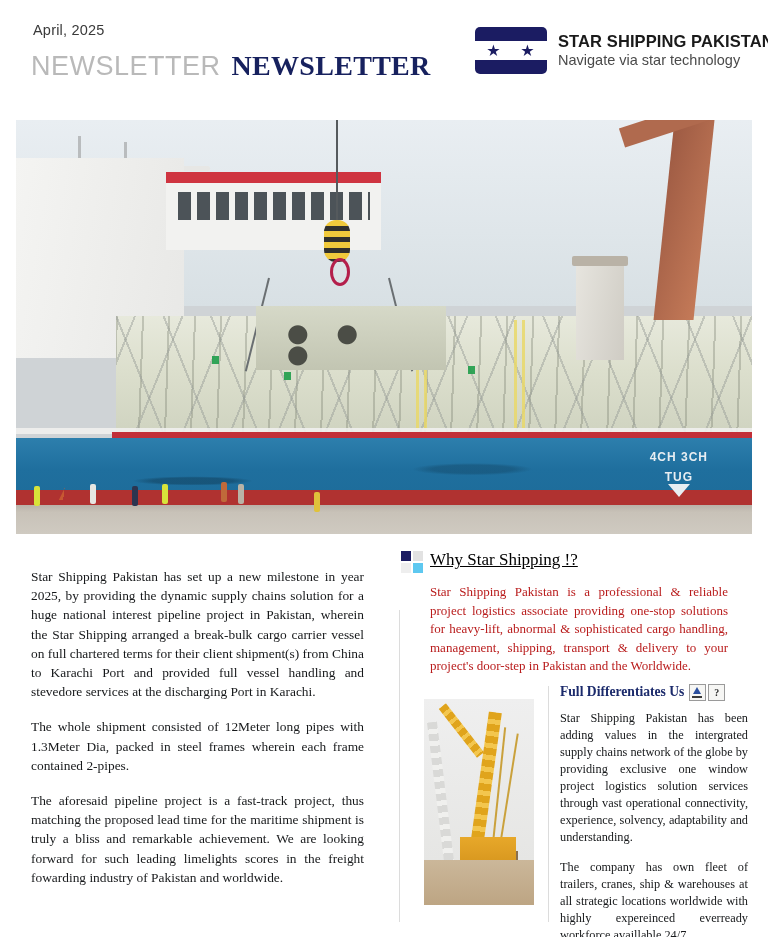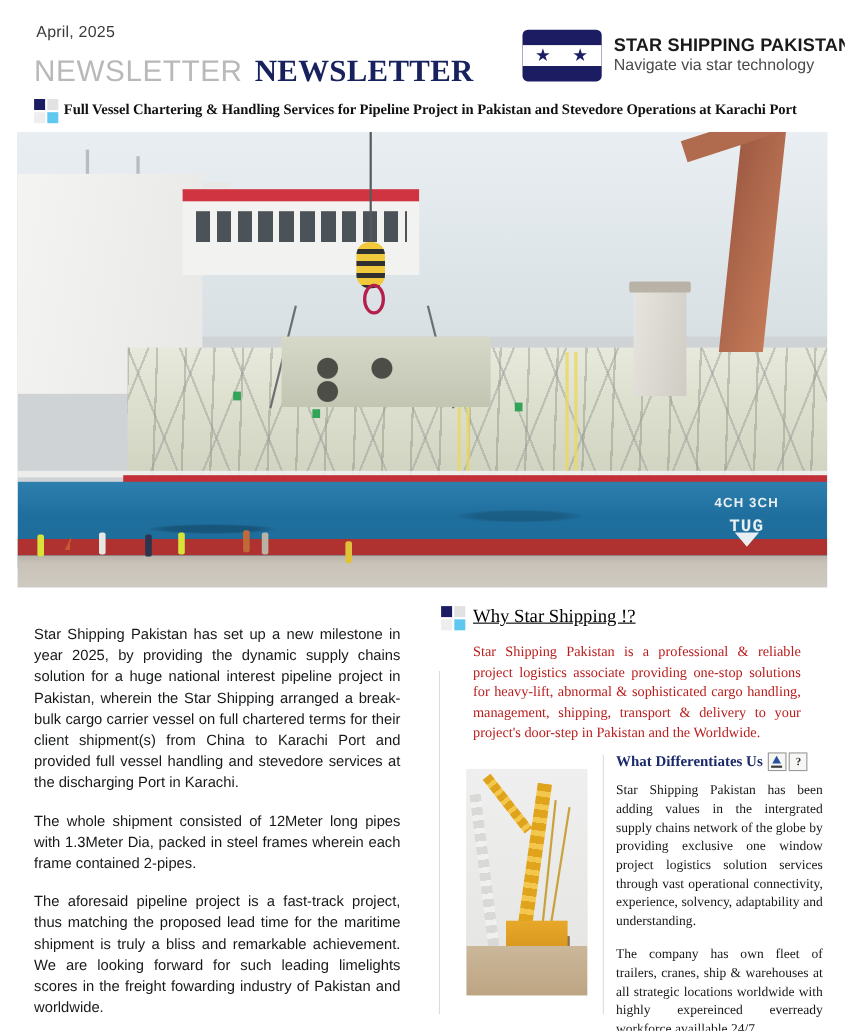--- a/index.html
+++ b/index.html
@@ -182,21 +182,21 @@
     position:absolute;left:0;top:370px;width:736px;height:15px;background:#b03230;
   }
   .hero .whitestripe{
     position:absolute;left:0;top:308px;width:736px;height:6px;background:#f0f0ee;opacity:.9;
   }
   .hero .marks{
     position:absolute;right:44px;top:330px;
     font-family:"Liberation Sans", sans-serif;
     font-size:12px;font-weight:bold;color:#e8eef2;letter-spacing:1px;
   }
-  .hero .marks .tug{display:block;text-align:center;margin-top:6px;font-size:16px;font-family:Liberation Mono, monospace;}
+  .hero .marks .tug{display:block;text-align:center;margin-top:6px;font-size:12px;}
   .hero .tug-tri{
     position:absolute;right:62px;top:364px;width:0;height:0;
     border-left:11px solid transparent;border-right:11px solid transparent;
     border-top:13px solid #e8eef2;
   }
   .hero .gangway{
     position:absolute;left:58px;top:318px;width:120px;height:62px;
     background:linear-gradient(70deg, rgba(200,90,50,.95) 0 4px, rgba(0,0,0,0) 4px 13px);
     transform:skewX(-26deg);
   }
@@ -209,21 +209,21 @@
   
   .col-left{
     position:absolute;left:31px;top:567px;width:333px;
   }
   .head-navy{
     font-family:"Liberation Serif", serif;
     font-size:16.4px;font-weight:bold;color:#1b2a6b;line-height:22px;
     margin:0 0 13px 0;
   }
   .body-p{
-    font-family:Liberation Sans, sans-serif;
+    font-family:Liberation Serif, serif;
     font-size:13.4px;line-height:19.2px;color:#16181a;
     text-align:justify;margin:0 0 16px 0;
   }
   .divider-v{
     position:absolute;background:#dcdcdc;
   }
   .col-right{
     position:absolute;left:424px;top:549px;width:320px;
   }
   .right-head-row{position:relative;height:26px;margin-bottom:8px;}
@@ -322,29 +322,20 @@
         <div class="star s1">★</div>
         <div class="star s2">★</div>
       </div>
       <div class="logo-text">
         <div class="lt1">STAR SHIPPING PAKISTAN</div>
         <div class="lt2">Navigate via star technology</div>
       </div>
     </div>
   </div>
 
-  <div class="subhead-row">
-    <span class="squares">
-      <i class="tl"></i>
-        <i class="tr"></i>
-        <i class="bl"></i>
-        <i class="br"></i>
-    </span>
-    <div class="subhead">Full Vessel Chartering &amp; Handling Services for Pipeline Project in Pakistan and Stevedore Operations at Karachi Port</div>
-  </div>
 
   <div class="hero">
     <div class="sky"></div>
     <div class="mast"></div>
     <div class="mast2"></div>
     <div class="radar"></div>
     <div class="superstructure"></div>
     <div class="bridge"></div>
     <div class="bridge-red"></div>
     <div class="bridge-windows"></div>
@@ -427,21 +418,21 @@
       <span class="rope" style="left:74px;bottom:60px;height:118px;transform:rotate(6deg);"></span>
       <span class="rope" style="left:84px;bottom:60px;height:112px;transform:rotate(9deg);"></span>
       <div class="counterw"></div>
       <div class="body"></div>
       <div class="track"></div>
       <div class="ground"></div>
     </div>
 
     <div class="sub-col">
       <h3 class="sub-head">
-        <span>What Differentiates Us</span>
+        <span>Full Differentiates Us</span>
         <span class="badge-icons">
           <span class="badge">
             <span class="tri"></span>
               <span class="bb"></span>
           </span>
           <span class="badge q">?</span>
         </span>
       </h3>
       <p class="sub-body">Star Shipping Pakistan has been adding values in the intergrated supply chains network of the globe by providing exclusive one window project logistics solution services through vast operational connectivity, experience, solvency, adaptability and understanding.</p>
       <p class="sub-body">The company has own fleet of trailers, cranes, ship &amp; warehouses at all strategic locations worldwide with highly expereinced everready workforce availlable 24/7.</p>

